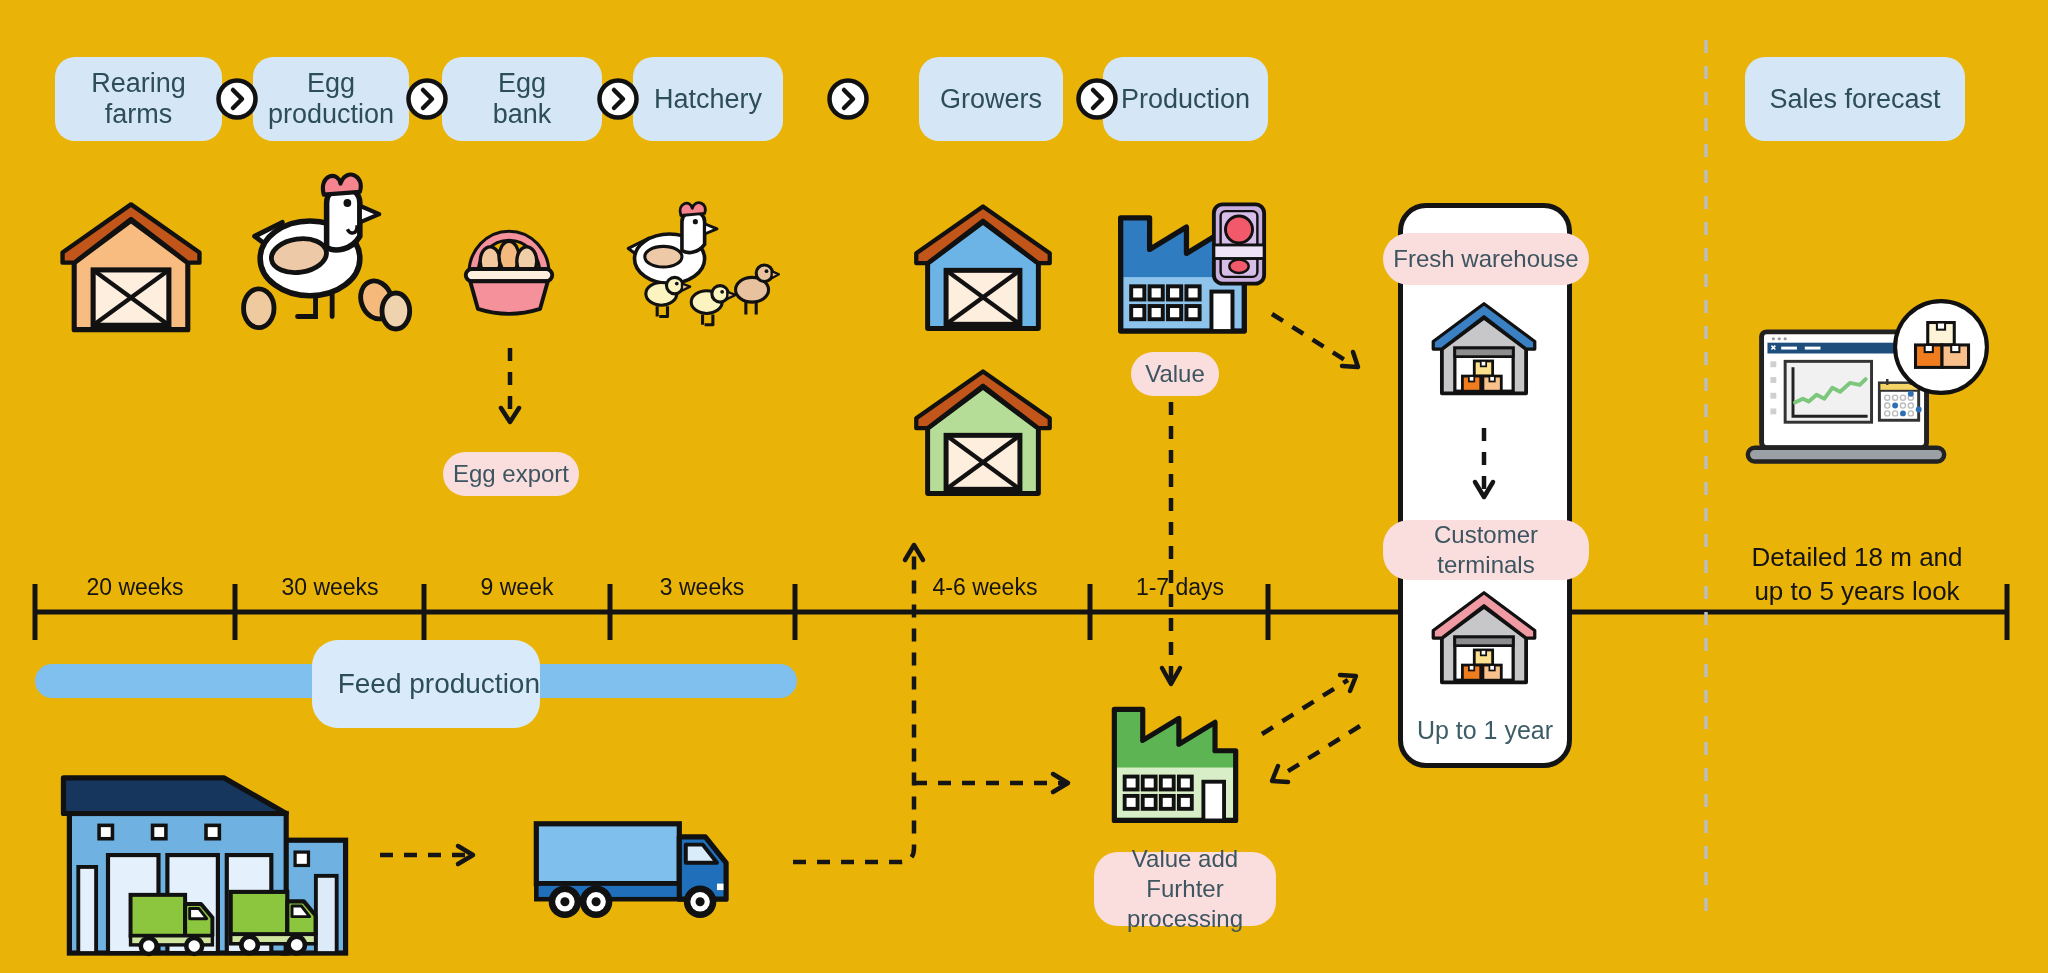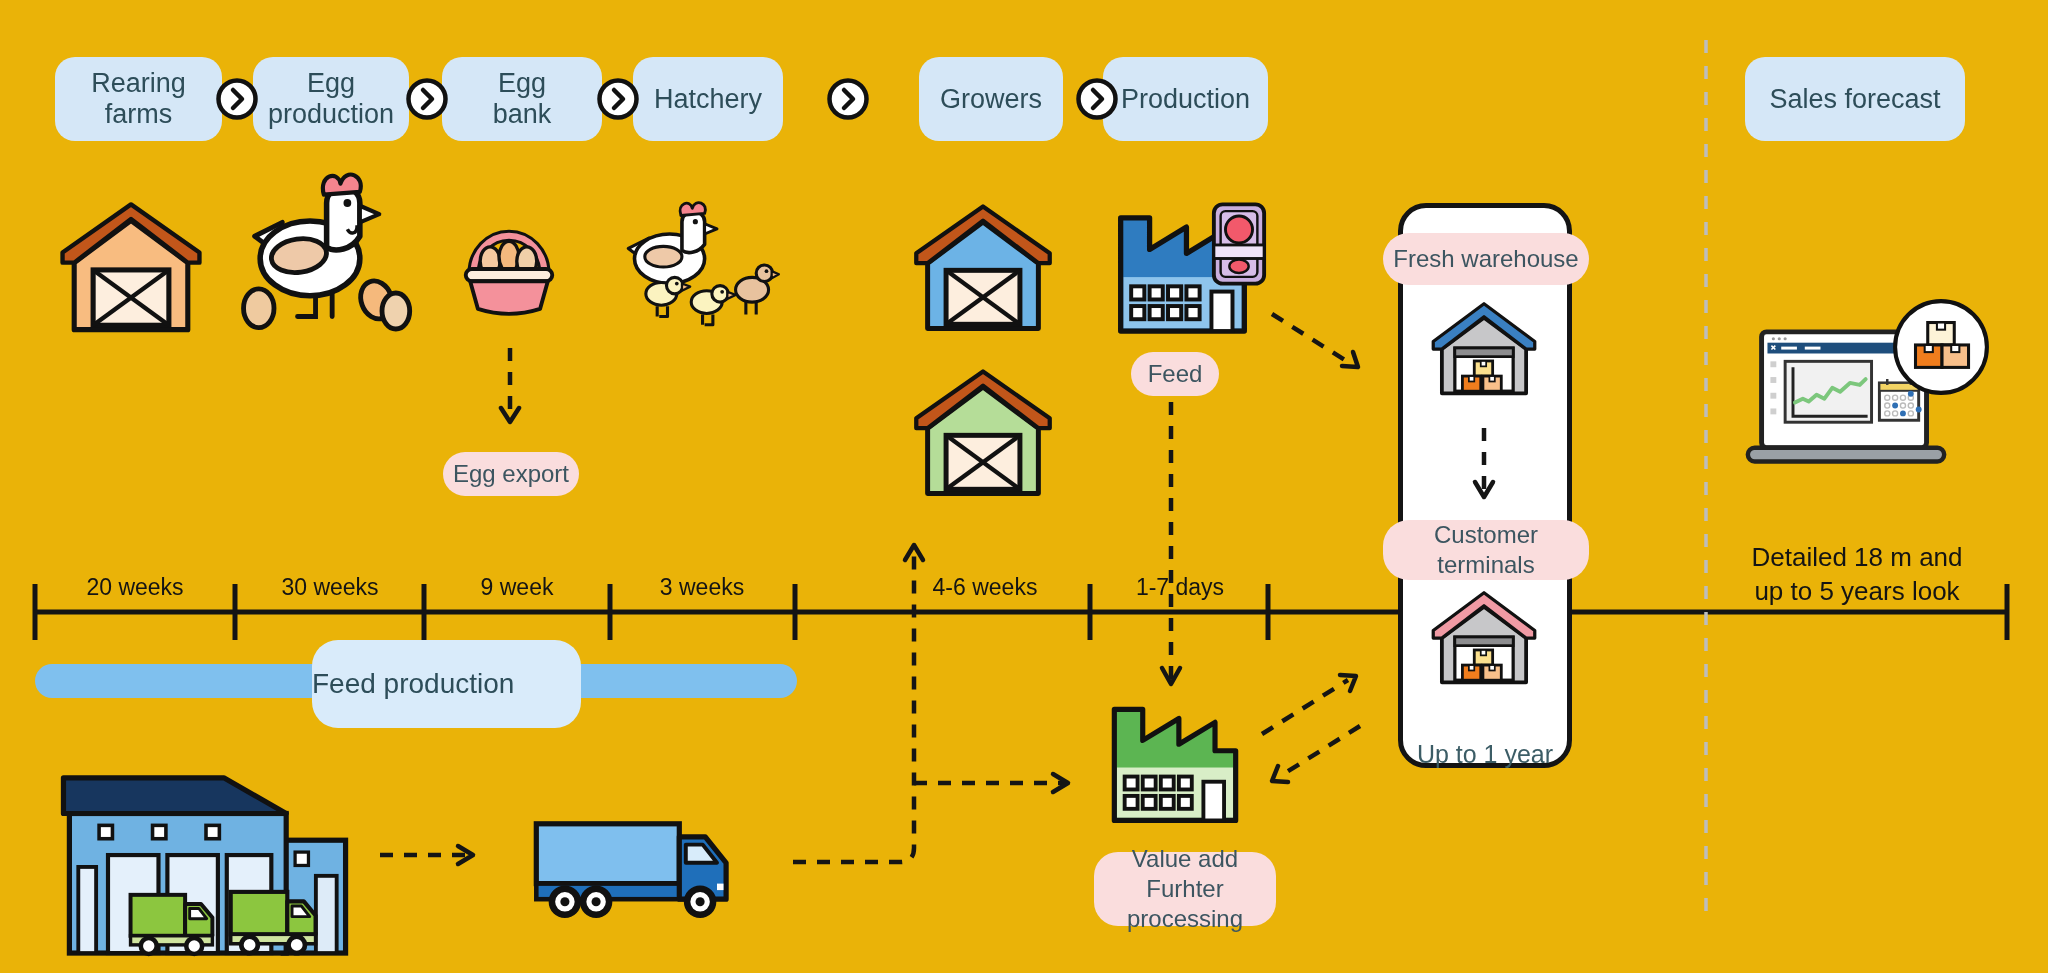--- a/index.html
+++ b/index.html
@@ -34,29 +34,29 @@
   }
   .note span{display:block;}
   
   .fcontainer{
     position:absolute;left:1398px;top:203px;width:174px;height:565px;
     background:#ffffff;border:5px solid #141414;border-radius:28px;
     box-sizing:border-box;z-index:2;
   }
   .uptoyear{
     position:absolute;left:1398px;top:716px;width:174px;text-align:center;
-    color:#3c5d66;font-size:25px;z-index:6;margin-top:24px;
+    color:#3c5d66;font-size:25px;z-index:6;
   }
   .feedbar{
     position:absolute;left:35px;top:664px;width:762px;height:34px;
     background:#7fc0ee;border-radius:17px;z-index:1;
   }
   .feedchip{
-    position:absolute;left:312px;top:640px;width:269px;height:88px;
-    background:#d9ebfa;border-radius:26px;display:flex;align-items:center;justify-content:flex-start;
+    position:absolute;left:312px;top:640px;width:228px;height:88px;
+    background:#d9ebfa;border-radius:26px;display:flex;align-items:center;justify-content:flex-end;
     color:#2d4d59;font-size:28px;z-index:2;
   }
   .icon{position:absolute;z-index:3;}
   .lay0{position:absolute;left:0;top:0;z-index:0;}
   .lay3{position:absolute;left:0;top:0;z-index:4;pointer-events:none;}
 </style>
 </head>
 <body>
 
 <div class="canvas">
@@ -454,21 +454,21 @@
   <div class="tlabel" style="left:1080px">1-7 days</div>
   <div class="note">
     <span>Detailed 18 m and</span>
     <span>up to 5 years look</span>
   </div>
 
   <div class="pbadge" style="left:443px;top:452px;width:136px;height:44px">
     <span>Egg export</span>
   </div>
   <div class="pbadge" style="left:1131px;top:352px;width:88px;height:44px">
-    <span>Feed</span>
+    <span>Value</span>
   </div>
   <div class="pbadge" style="left:1383px;top:233px;width:206px;height:52px;border-radius:26px">
     <span>Fresh warehouse</span>
   </div>
   <div class="pbadge" style="left:1383px;top:520px;width:206px;height:60px;border-radius:26px">
     <span>Customer terminals</span>
   </div>
   <div class="pbadge" style="left:1094px;top:852px;width:182px;height:74px">
     <span>Value add</span>
     <span>Furhter processing</span>

